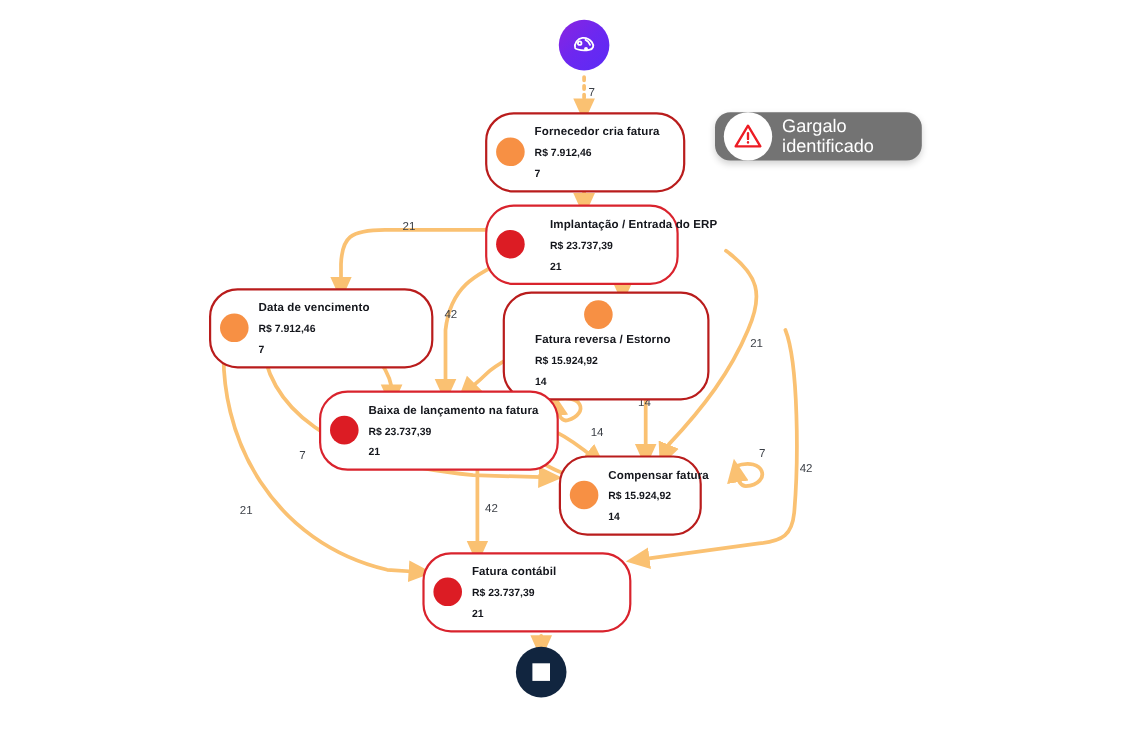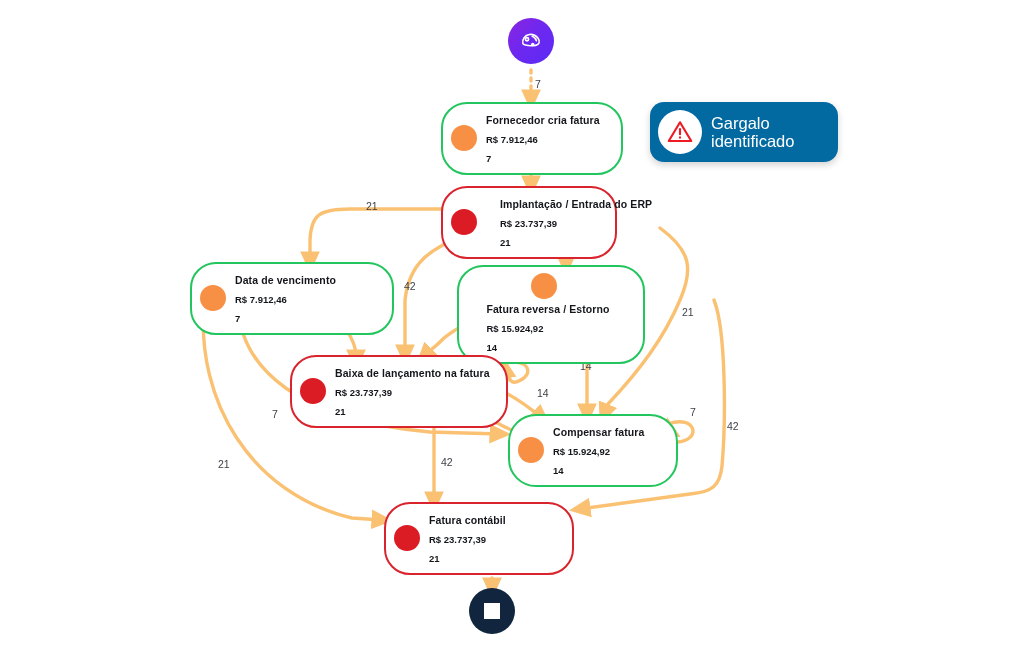--- a/index.html
+++ b/index.html
@@ -22,21 +22,21 @@
     width: 1024px;
     height: 667px;
   }
 
   
   .node {
     position: absolute;
     display: flex;
     align-items: center;
     background: #ffffff;
-    border: 2px solid #22c55e;
+    border: 2px solid #b91c1c;
     border-radius: 26px;
     padding: 6px 14px 6px 8px;
     z-index: 5;
     white-space: nowrap;
   }
   .node.bottleneck { border-color: #D9232D; }
   .node .dot {
     width: 26px; height: 26px;
     border-radius: 50%;
     background: #F79044;
@@ -78,22 +78,22 @@
   .terminal.end { background: #11253F; }
   .terminal.end .sq {
     width: 16px; height: 16px;
     background: #ffffff;
   }
 
   
   #badge {
     position: absolute;
     left: 650px; top: 102px;
-    width: 188px; height: 60px;
-    background: #0369a1;
+    width: 188px; height: 44px;
+    background: #737373;
     border-radius: 14px;
     box-shadow: 0 3px 7px rgba(0,0,0,.18);
     display: flex;
     align-items: center;
     z-index: 9;
   }
   #badge .warn {
     width: 44px; height: 44px;
     margin-left: 8px;
     border-radius: 50%;
@@ -242,21 +242,21 @@
 
   <div class="node bottleneck" style="left:290px; top:355px; width:218px;">
     <span class="dot"></span>
     <span class="txt">
       <span class="nm">Baixa de lançamento na fatura</span><br>
       <span class="val">R$ 23.737,39</span><br>
       <span class="cnt">21</span>
     </span>
   </div>
 
-  <div class="node" style="left:508px; top:414px; width:170px;border-radius:28px;">
+  <div class="node" style="left:508px; top:414px; width:130px;">
     <span class="dot"></span>
     <span class="txt">
       <span class="nm">Compensar fatura</span><br>
       <span class="val">R$ 15.924,92</span><br>
       <span class="cnt">14</span>
     </span>
   </div>
 
   <div class="node bottleneck" style="left:384px; top:502px; width:190px;">
     <span class="dot"></span>

